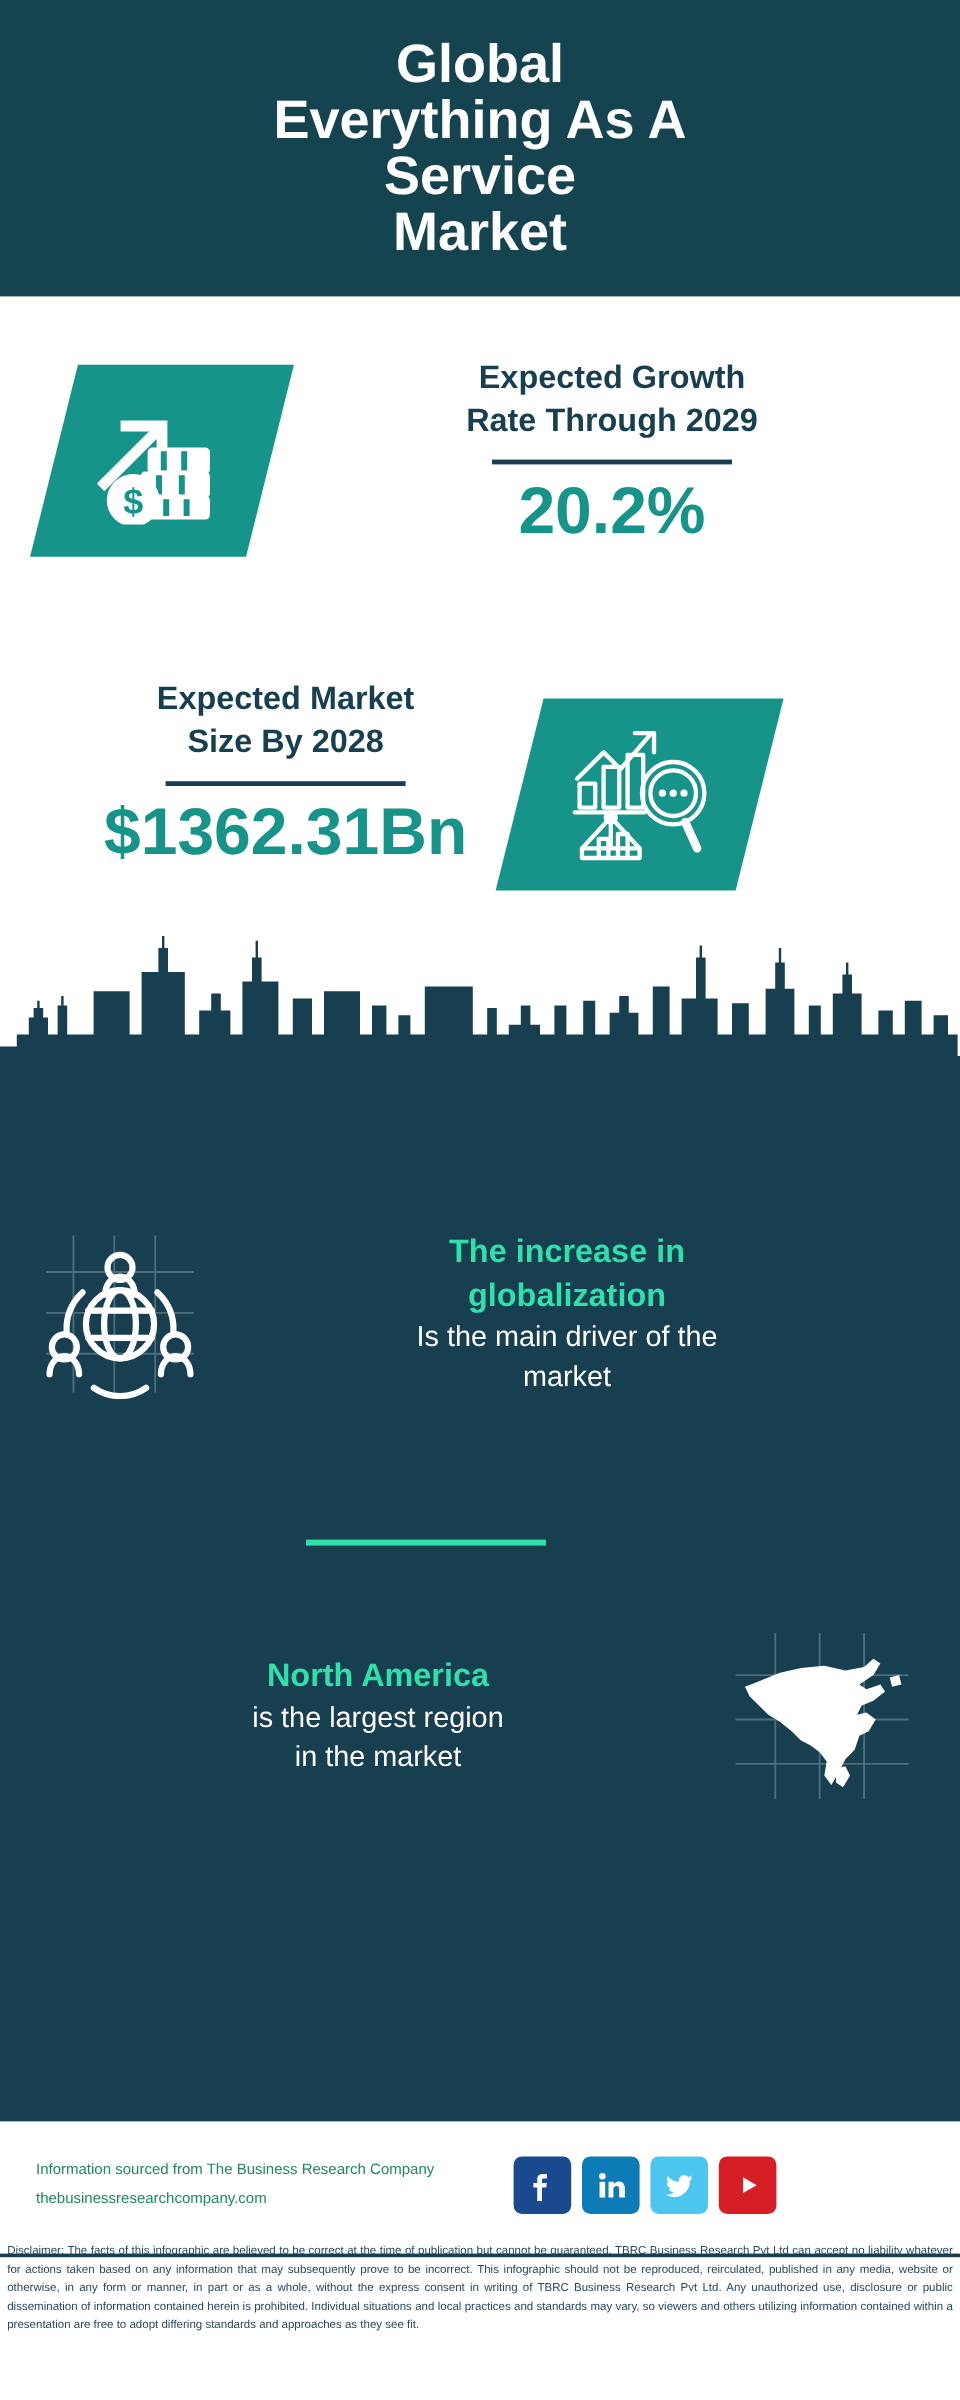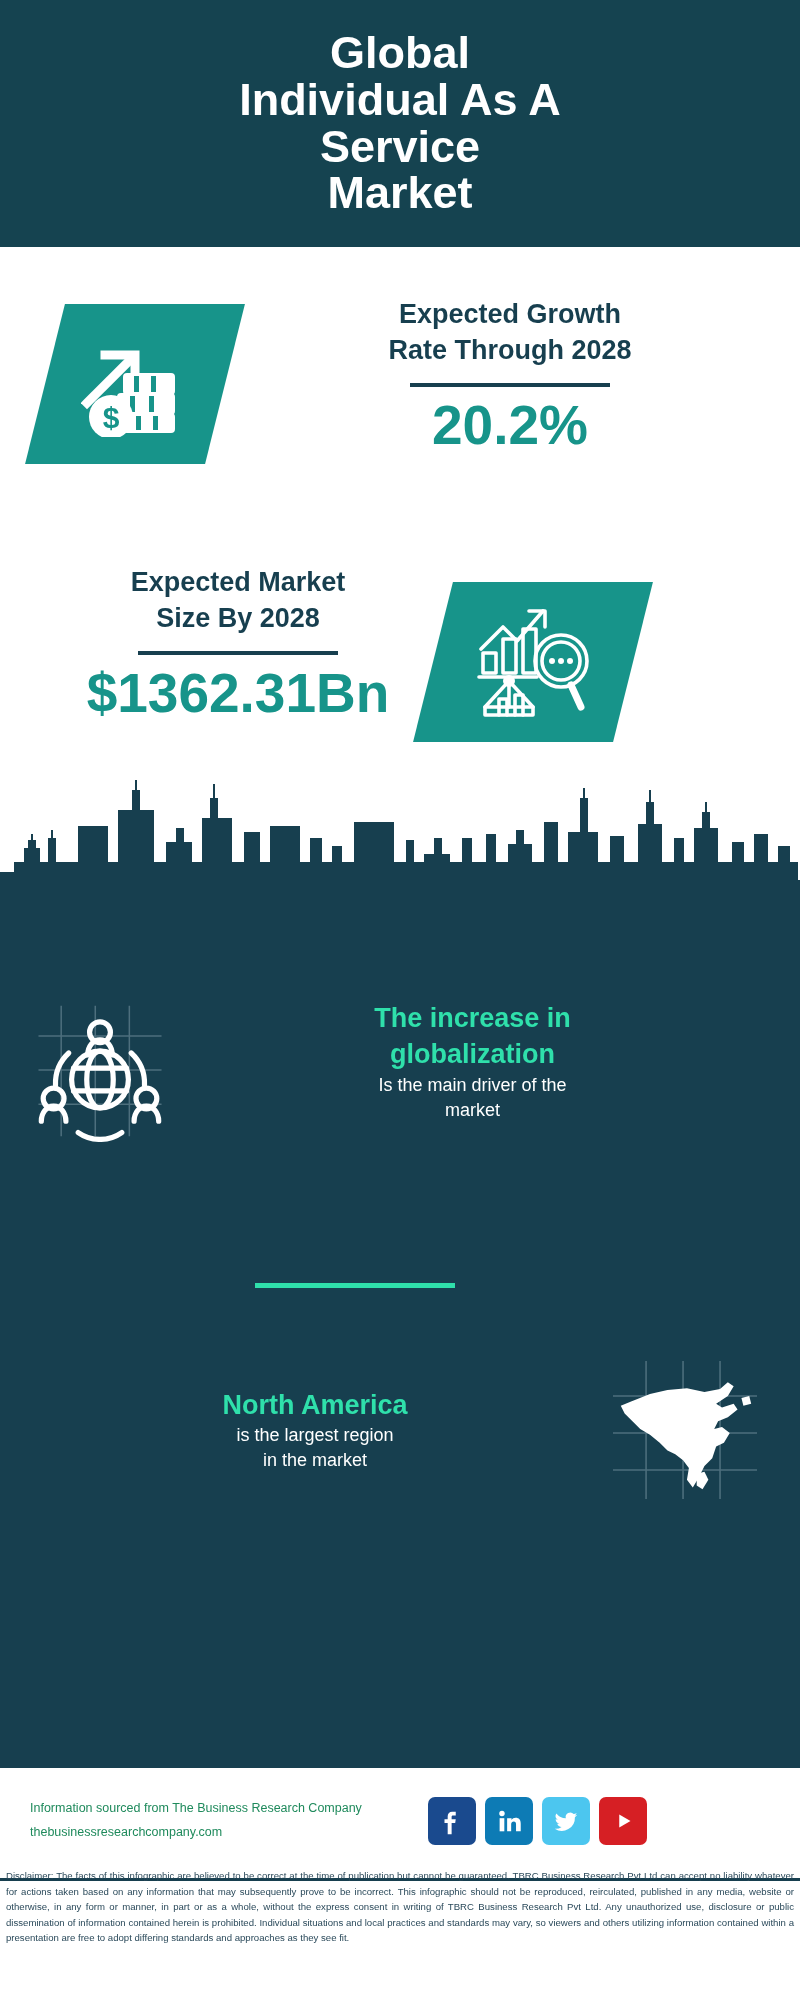--- a/index.html
+++ b/index.html
@@ -87,34 +87,34 @@
   .skyline svg { display:block; width:800px; height:130px; }
 
   
   .dark-panel {
     position:absolute; left:0; top:908px; width:800px; height:860px;
     background:#173f4f;
   }
 
   .driver-row {
     position:absolute; left:0; top:1000px; width:800px; height:190px;
-    display:flex; 
+    display:flex; align-items:center;
   }
   .driver-icon { width:200px; display:flex; justify-content:center; }
   .driver-text {
     flex:1; padding-right:55px; text-align:center;
   }
   .accent-green {
     color:#2fe0ab;
     font-size:27px; font-weight:bold; line-height:1.35;
     font-family:"Liberation Sans", sans-serif;
   }
   .white-text {
     color:#ffffff;
-    font-size:18px; font-weight:normal; line-height:1.4;
+    font-size:24px; font-weight:normal; line-height:1.4;
     font-family:"Liberation Sans", sans-serif;
   }
   .rule-green {
     position:absolute; left:255px; top:1283px;
     width:200px; height:5px; background:#2fe0ab;
   }
 
   .region-row {
     position:absolute; left:0; top:1340px; width:800px; height:180px;
     display:flex; align-items:center;
@@ -159,21 +159,21 @@
     font-family:"Liberation Sans", sans-serif;
   }
 </style>
 </head>
 <body>
 
 <div class="page">
 
   <div class="header">
     <div class="header-title">Global</div>
-    <div class="header-title">Individual As A</div>
+    <div class="header-title">Everything As A</div>
     <div class="header-title">Service</div>
     <div class="header-title">Market</div>
   </div>
 
   <div class="sec-growth">
 
     <div class="growth-icon-wrap">
       <div class="para-box">
         <div class="growth-icon-inner">
           <svg viewBox="0 0 108 106" width="108" height="106">
@@ -196,21 +196,21 @@
             </g>
             <circle cx="30" cy="86" r="22" fill="#ffffff"></circle>
             <text x="30" y="97" font-size="30" font-weight="bold" fill="#17948a" text-anchor="middle" font-family="Liberation Sans, sans-serif">$</text>
           </svg>
         </div>
       </div>
     </div>
 
     <div class="growth-text">
       <div class="label-dark">Expected Growth</div>
-      <div class="label-dark">Rate Through 2028</div>
+      <div class="label-dark">Rate Through 2029</div>
       <div class="rule-dark"></div>
       <div class="value-teal">20.2%</div>
     </div>
   </div>
 
   <div class="sec-size">
 
     <div class="size-text">
       <div class="label-dark">Expected Market</div>
       <div class="label-dark">Size By 2028</div>

